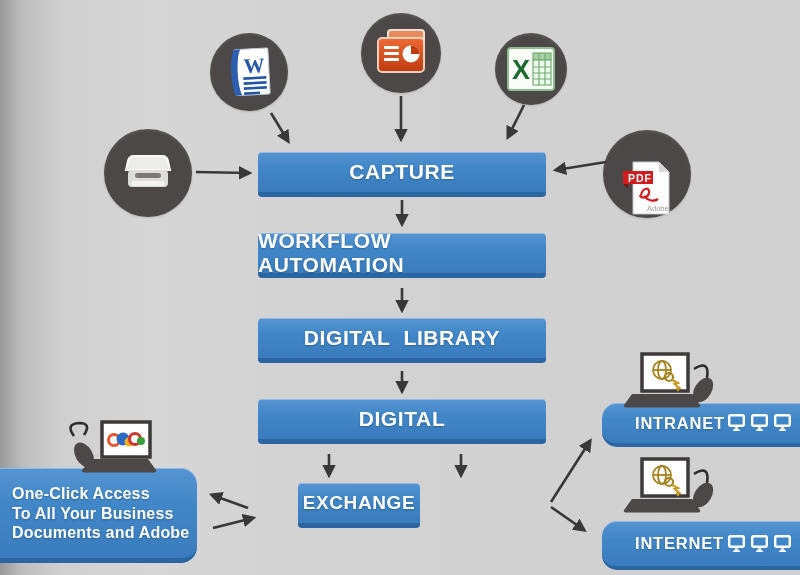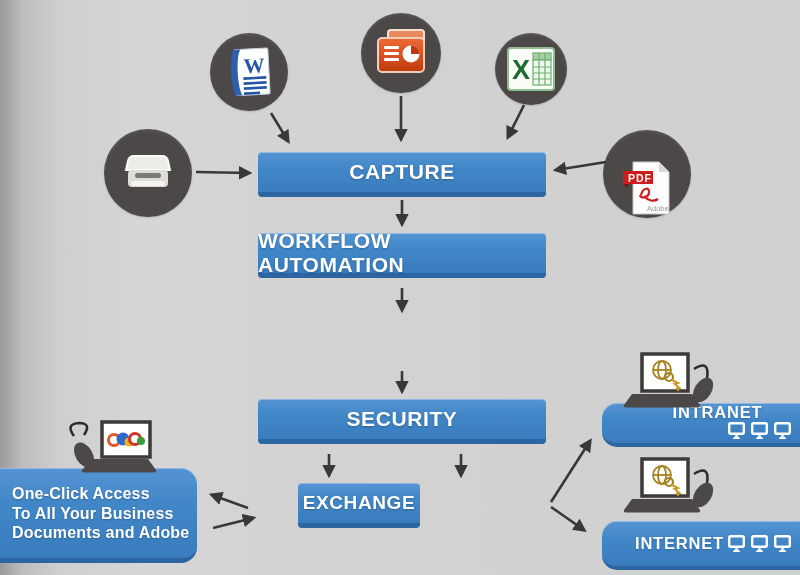--- a/index.html
+++ b/index.html
@@ -22,21 +22,21 @@
   .big{left:258px;width:288px;height:40px;font-size:21px;letter-spacing:.6px;word-spacing:7px;}
   .n-capture{top:152px;} .n-workflow{top:233px;} .n-digital{top:318px;} .n-security{top:399px;}
   .small{top:483px;height:40px;font-size:19px;letter-spacing:.6px;}
   .n-exchange{left:270px;width:122px;margin-left:28px;} .n-serve{left:423px;width:123px;}
   .n-oneclick{
     left:0;top:468px;width:197px;height:95px;border-radius:0 16px 16px 0;
     display:block;box-sizing:border-box;padding:16px 6px 0 12px;
     font-size:16px;line-height:19.5px;letter-spacing:.2px;justify-content:flex-start;
   }
   .rightbox{left:602px;width:198px;border-radius:15px 0 0 15px;font-size:16.5px;letter-spacing:.8px;justify-content:flex-start;border-bottom-width:4px;}
-  .n-intranet{top:403px;height:40px;flex-direction:column;}
+  .n-intranet{top:403px;height:40px;}
   .n-internet{top:521px;height:45px;}
   .rightbox .lbl{padding-left:33px;}
   .monitors{display:flex;gap:6px;margin-left:auto;padding-right:9px;align-items:center;}
   .laptop{position:absolute;z-index:5;}
   .lp-intranet{left:606px;top:352px;}
   .lp-internet{left:606px;top:457px;}
   .lp-oneclick{left:62px;top:420px;}
 </style>
 </head>
 <body>
@@ -132,22 +132,25 @@
       <text x="27" y="53" font-size="7.5" font-family="Liberation Sans, sans-serif" fill="#9a9a9a">Adobe</text>
     </svg>
   </div>
 
   <div class="node big n-capture">
     <span>CAPTURE</span>
   </div>
   <div class="node big n-workflow">
     <span>WORKFLOW AUTOMATION</span>
   </div>
+  <div class="node big n-digital">
+    <span>DIGITAL LIBRARY</span>
+  </div>
   <div class="node big n-security">
-    <span>SECURITY</span>
+    <span>DIGITAL</span>
   </div>
   <div class="node small n-exchange">
     <span>EXCHANGE</span>
   </div>
 
   <div class="node n-oneclick">
     <div>One-Click Access</div>
     <div>To All Your Business</div>
     <div>Documents and Adobe</div>
   </div>

